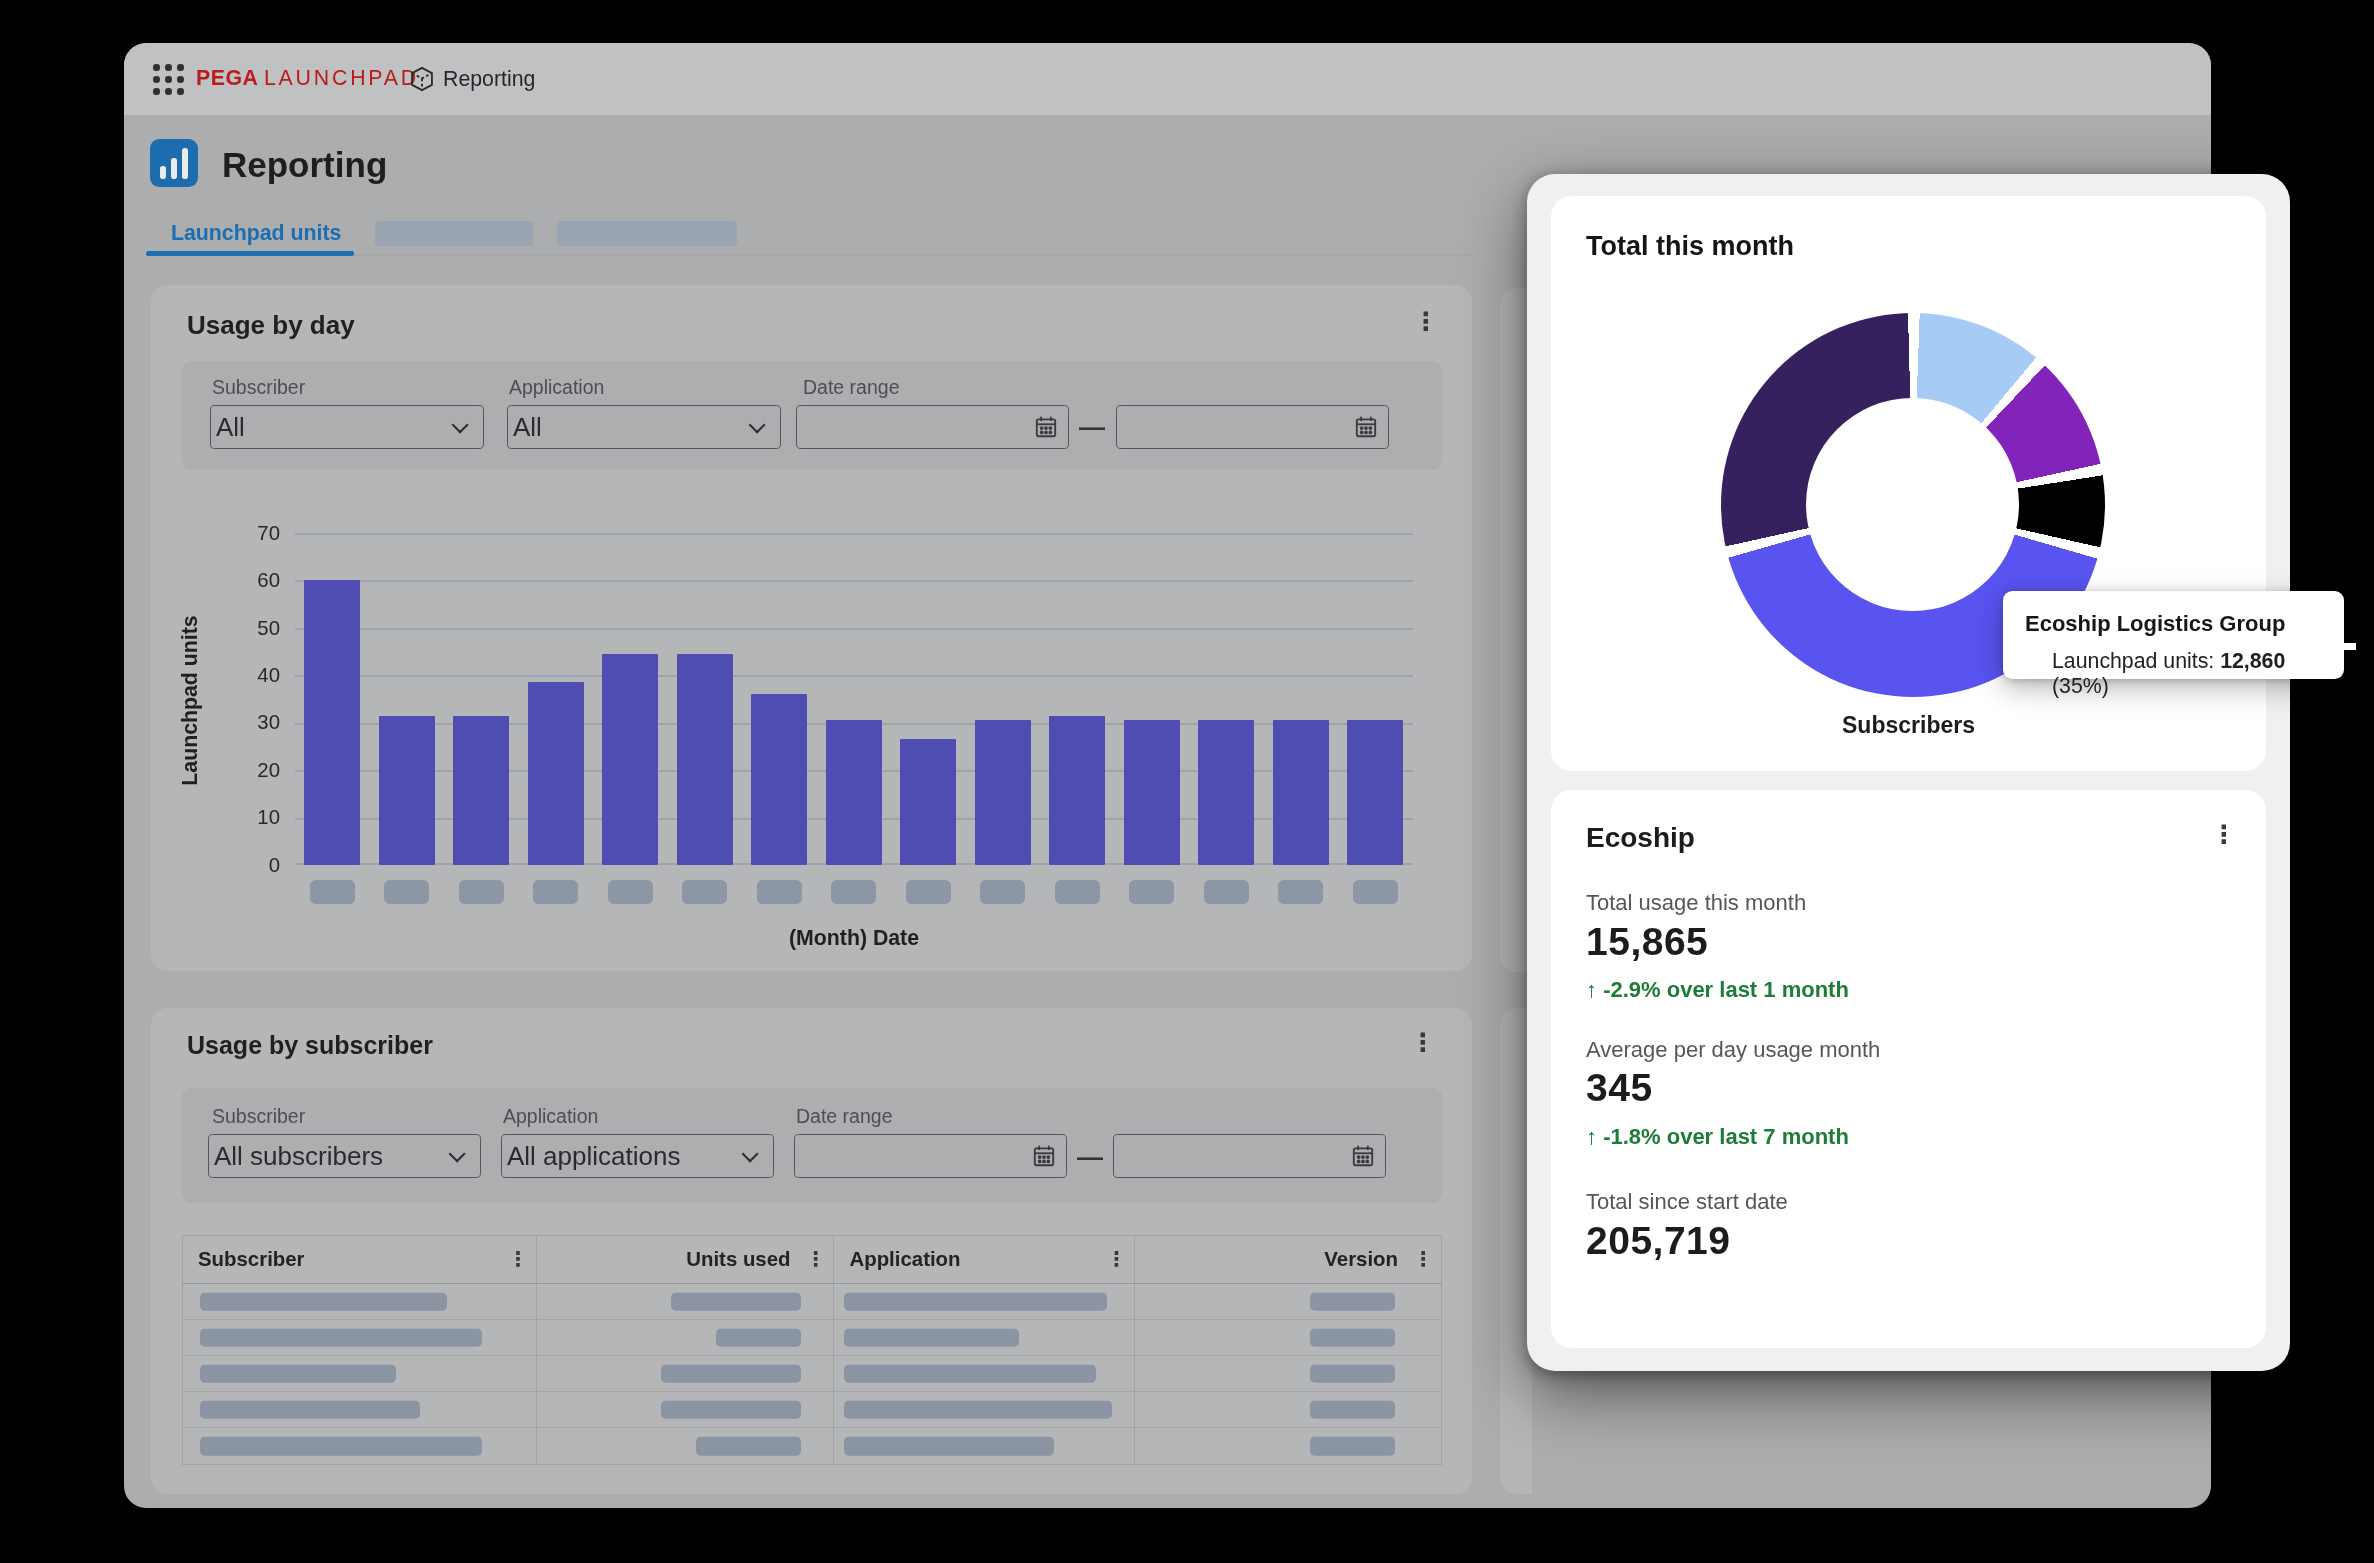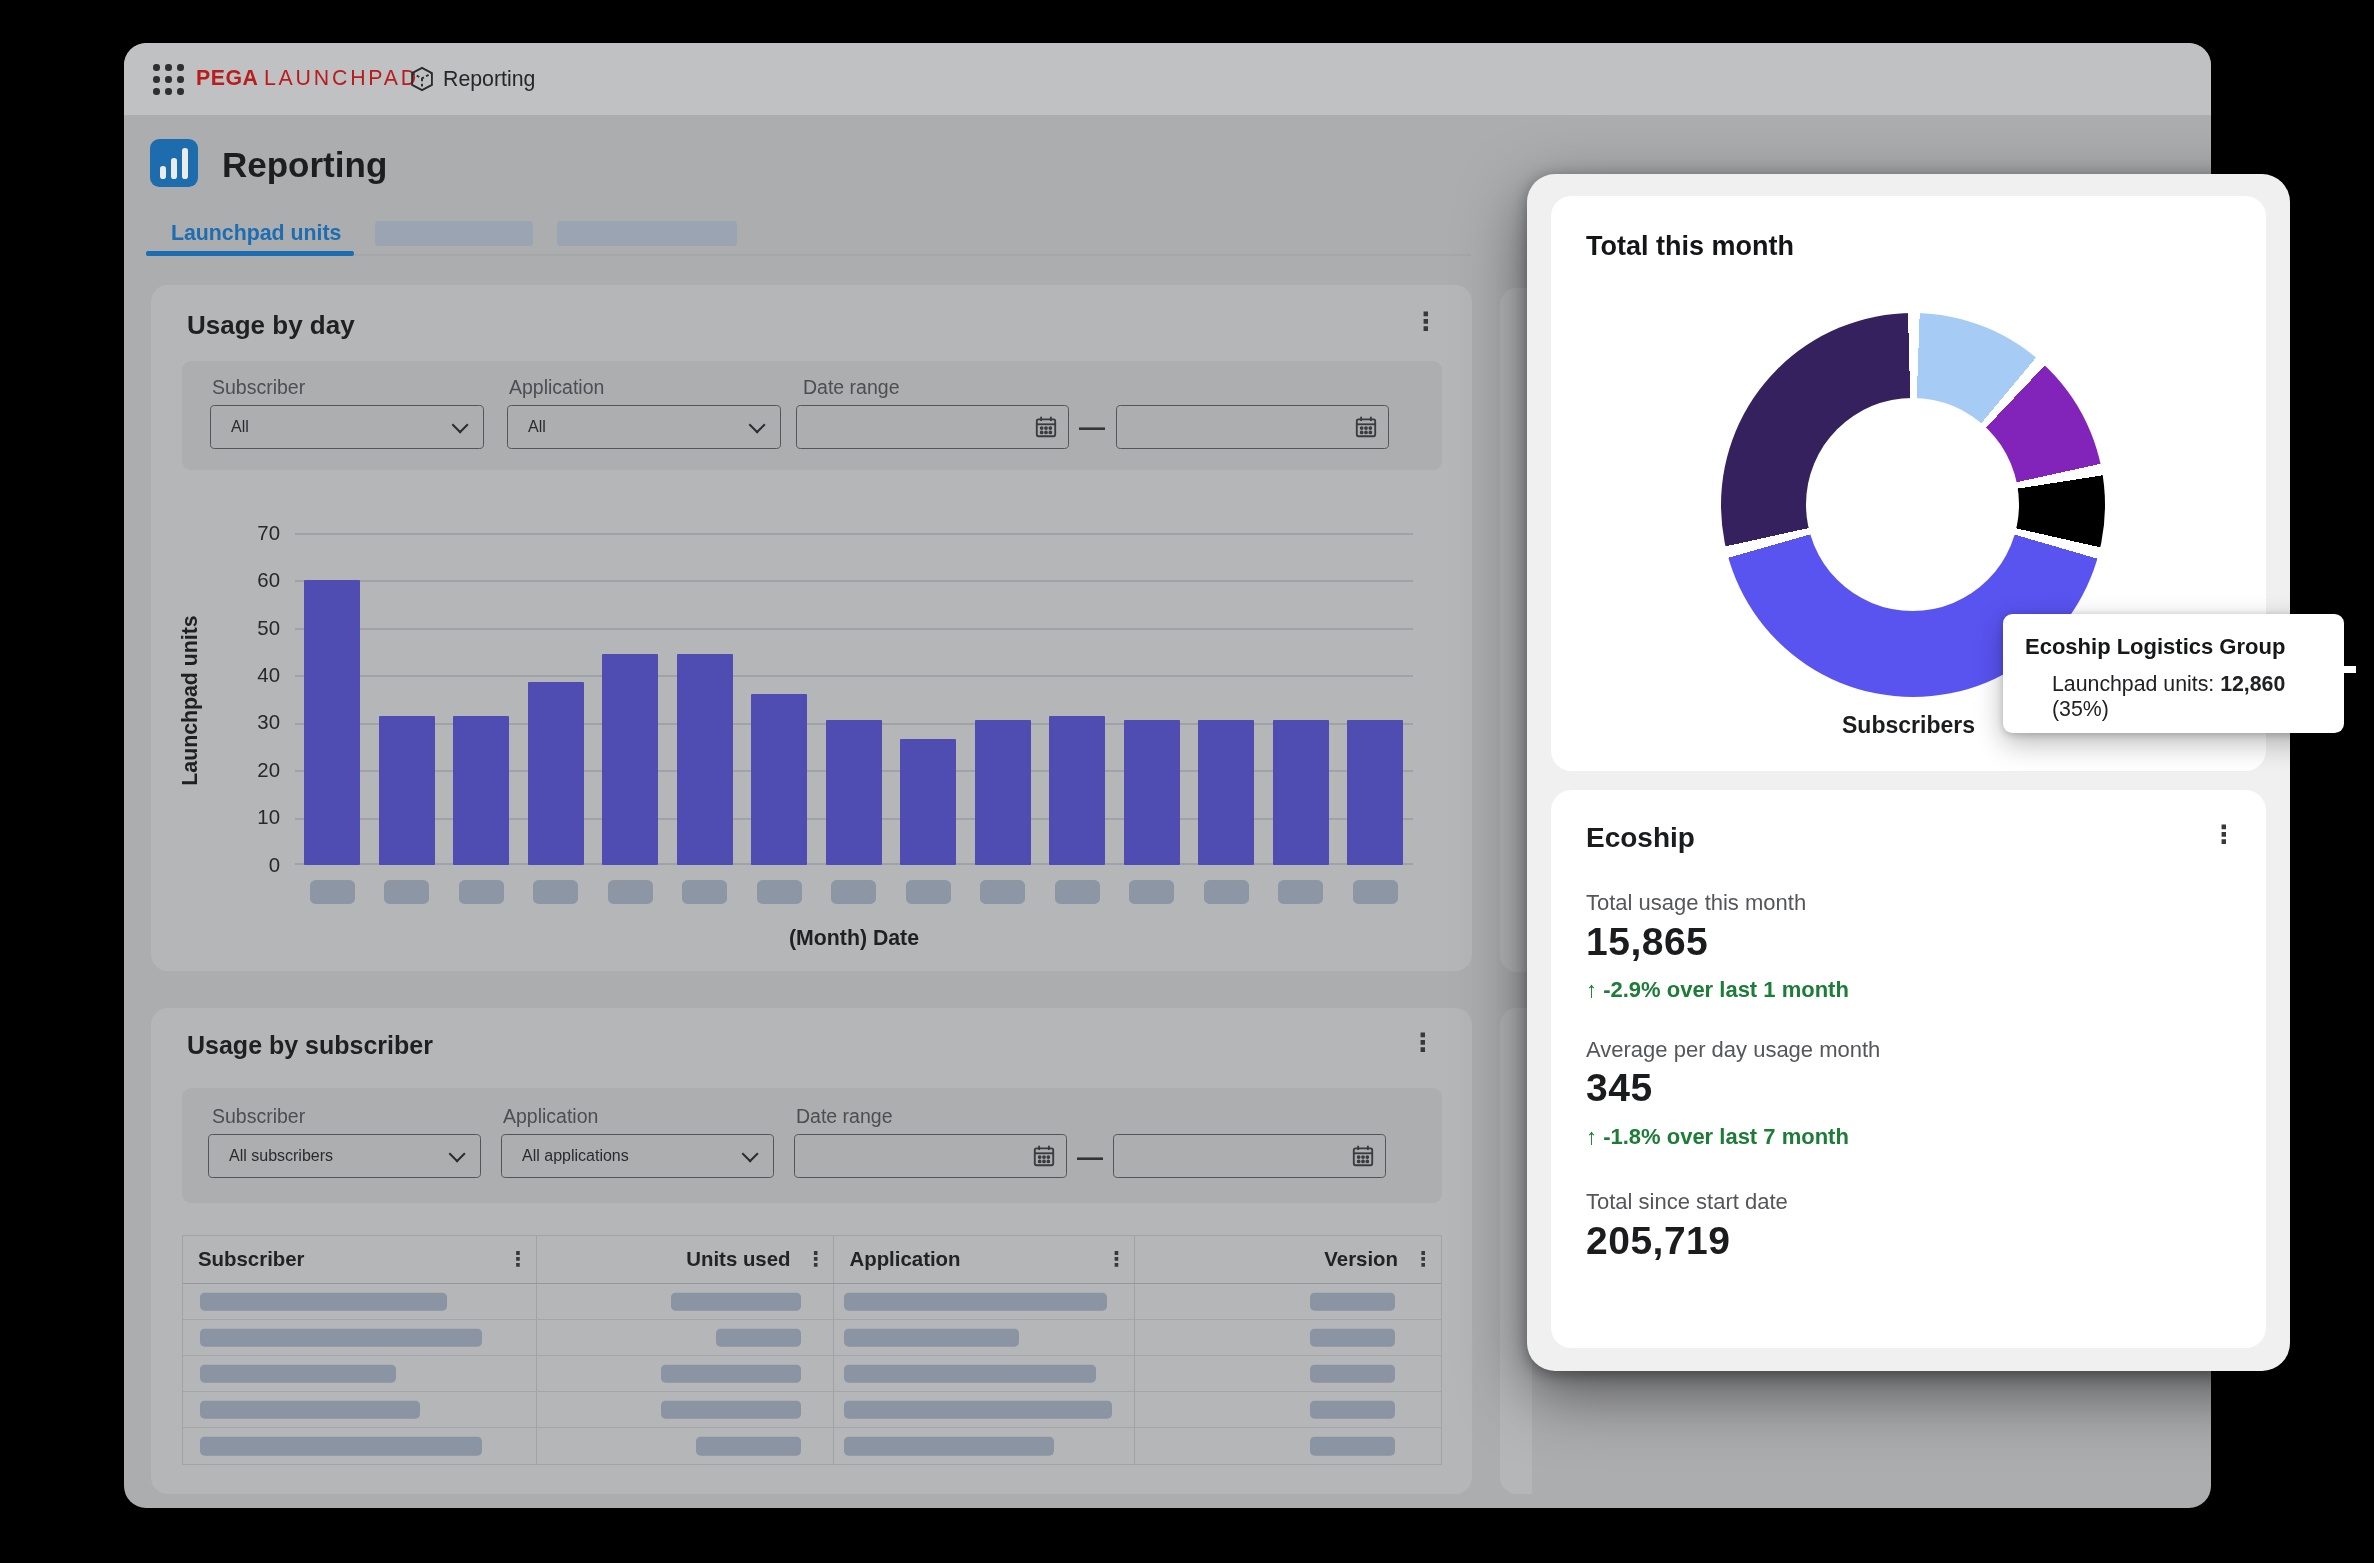--- a/index.html
+++ b/index.html
@@ -31,21 +31,21 @@
 
   
   .card{background:#b5b6b8;border-radius:16.7px;}
   .card-title{font-size:26px;font-weight:700;color:#1f2022;}
   .card-title-sm{font-size:25px;font-weight:700;color:#1f2022;}
   .kebab{width:28px;height:28px;text-align:center;line-height:28px;font-size:25px;font-weight:700;color:#37383a;cursor:pointer;}
   .kebab::before{content:"\22EE";}
   .filter-panel{background:#adaeb0;border-radius:9.3px;}
   .flabel{font-size:19.5px;font-weight:500;color:#4c4e52;}
   .ctrl{height:44px;border:1.9px solid #54555a;border-radius:4.6px;box-sizing:border-box;display:flex;align-items:center;background:transparent;}
-  .ctrl .val{font-size:16px;color:#2a2b2e;margin-left:20px;}
+  .ctrl .val{font-size:26px;color:#2a2b2e;margin-left:5px;}
   .chev{position:absolute;right:16.7px;top:13px;width:10.2px;height:10.2px;border-right:2.3px solid #2a2b2e;border-bottom:2.3px solid #2a2b2e;transform:rotate(45deg);}
   .cal{position:absolute;right:9.3px;top:8.3px;}
   .dash{font-size:26px;color:#333436;font-weight:600;}
 
   
   .gridline{position:absolute;left:0;width:100%;height:1.9px;background:#9fa2a8;}
   .ytick{position:absolute;width:83px;text-align:right;font-size:20.4px;color:#27282a;height:26px;line-height:26px;}
   .bar{position:absolute;bottom:0;width:56px;background:#4f4cb2;border-radius:0.9px;}
   .chip{position:absolute;width:45px;height:24px;border-radius:5.6px;background:#8d96a5;}
   .axis-title{font-size:21.3px;font-weight:700;color:#1f2022;}
@@ -68,21 +68,21 @@
   .panel-title{font-size:27px;font-weight:700;color:#141517;}
   .ov-title{font-size:28px;font-weight:600;color:#1b1c1e;}
   .stat-label{font-size:22px;color:#54565a;}
   .stat-value{font-size:39px;font-weight:700;color:#1b1c1e;letter-spacing:0.5px;}
   .stat-delta{font-size:22px;color:#1d7c37;font-weight:600;}
   #donut{width:384px;height:384px;border-radius:50%;}
   #donut-hole{width:213px;height:213px;border-radius:50%;background:#fff;left:85px;top:85px;}
   .donut-xlabel{font-size:23px;font-weight:700;color:#1b1c1e;text-align:center;}
 
   
-  #tooltip{left:2003px;top:614px;width:341px;height:119px;background:#fff;border-radius:9.3px;z-index:20;
+  #tooltip{left:2003px;top:591px;width:341px;height:88px;background:#fff;border-radius:9.3px;z-index:20;
            box-shadow:0 9.3px 28px rgba(0,0,0,.28),0 1.9px 7.4px rgba(0,0,0,.18);}
   .tt-title{font-size:22px;font-weight:700;color:#161718;}
   .tt-line{font-size:21.3px;color:#202124;}
   .tt-line .strong{font-weight:700;}
   #tt-caret{left:338px;top:52px;width:15px;height:7.4px;background:#fff;}
 
   .sliver{background:#b5b6b8;border-radius:16.7px 0 0 16.7px;}
   svg{display:block;}
 </style>
 </head>

